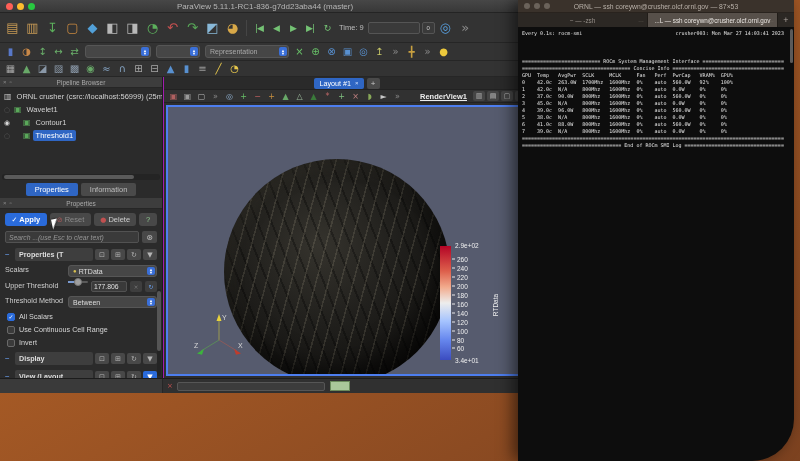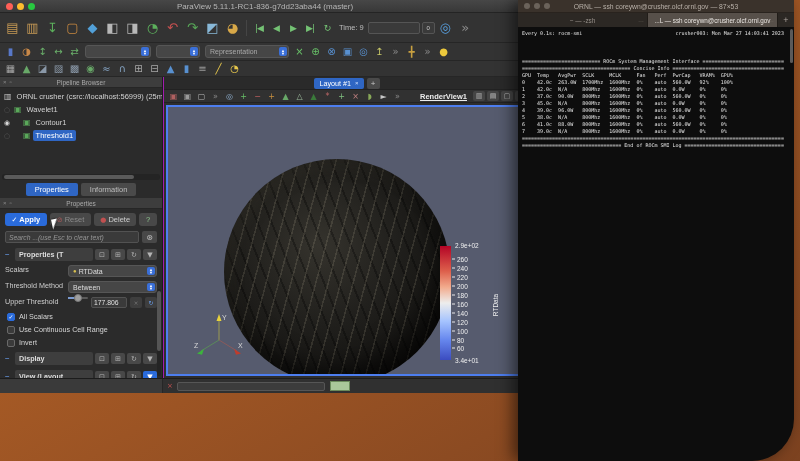--- a/index.html
+++ b/index.html
@@ -306,36 +306,36 @@
       <span class="flabel">Scalars</span>
       <span class="ddw">
           <span style="color:#d8c050;font-size:6px">●</span>
           <span>RTData</span>
           <span class="ddcap">▲<br>▼</span>
         </span>
     </div>
 
 
     <div class="frow">
+      <span class="flabel">Upper Threshold</span>
+      <span class="slider">
+          <span class="fill" style="width:35%"></span>
+          <span class="knob" style="left:30%"></span>
+        </span>
+      <span class="val">177.806</span>
+      <span class="sq">×</span>
+      <span class="sq blue">↻</span>
+    </div>
+
+    <div class="frow">
       <span class="flabel">Threshold Method</span>
       <span class="ddw">
           <span>Between</span>
           <span class="ddcap">▲<br>▼</span>
         </span>
-    </div>
-
-    <div class="frow">
-      <span class="flabel">Upper Threshold</span>
-      <span class="slider">
-          <span class="fill" style="width:35%"></span>
-          <span class="knob" style="left:30%"></span>
-        </span>
-      <span class="val">177.806</span>
-      <span class="sq">×</span>
-      <span class="sq blue">↻</span>
     </div>
 
     <div id="checksbox">
         <div class="chkrow">
           <span class="chk on">✓</span>
           <span>All Scalars</span>
         </div>
         <div class="chkrow">
           <span class="chk"></span>
           <span>Use Continuous Cell Range</span>

